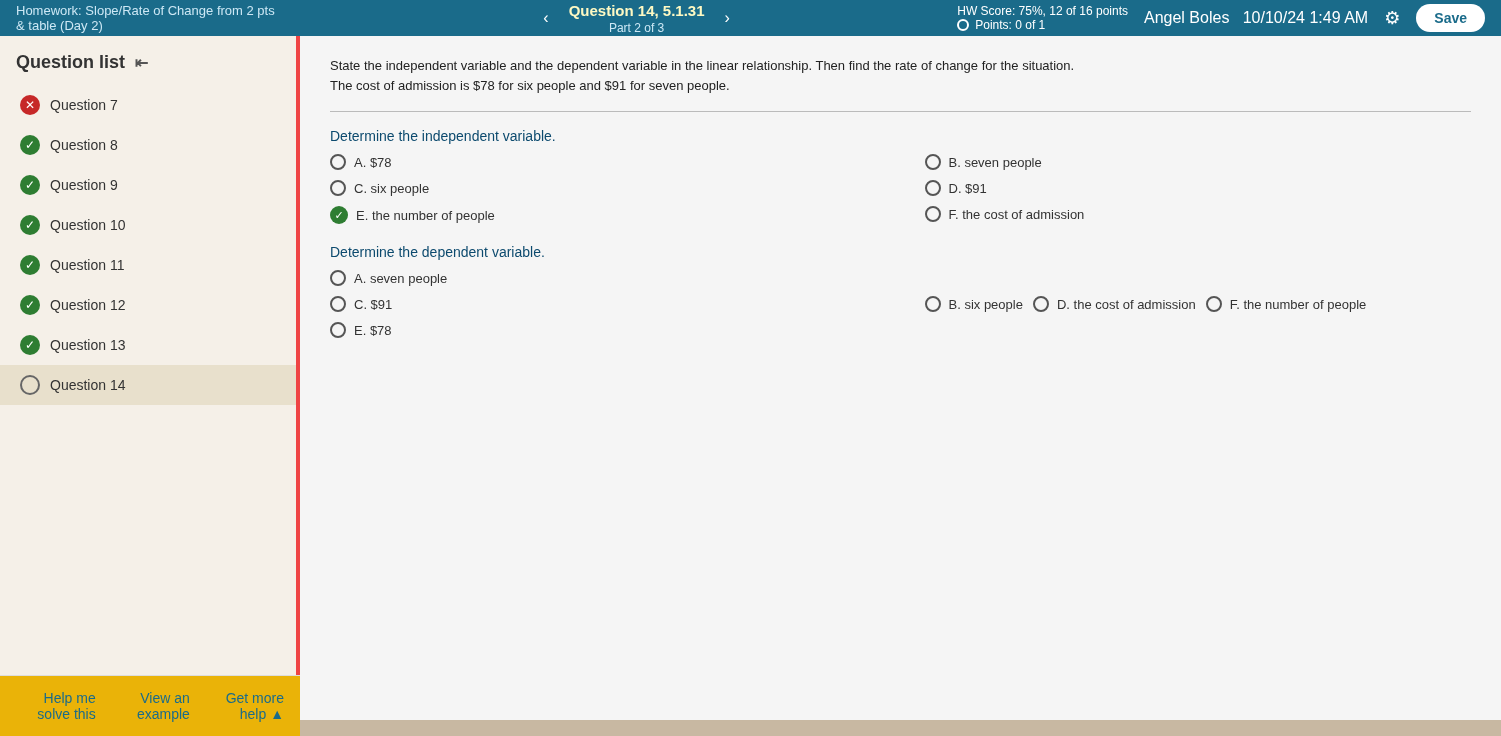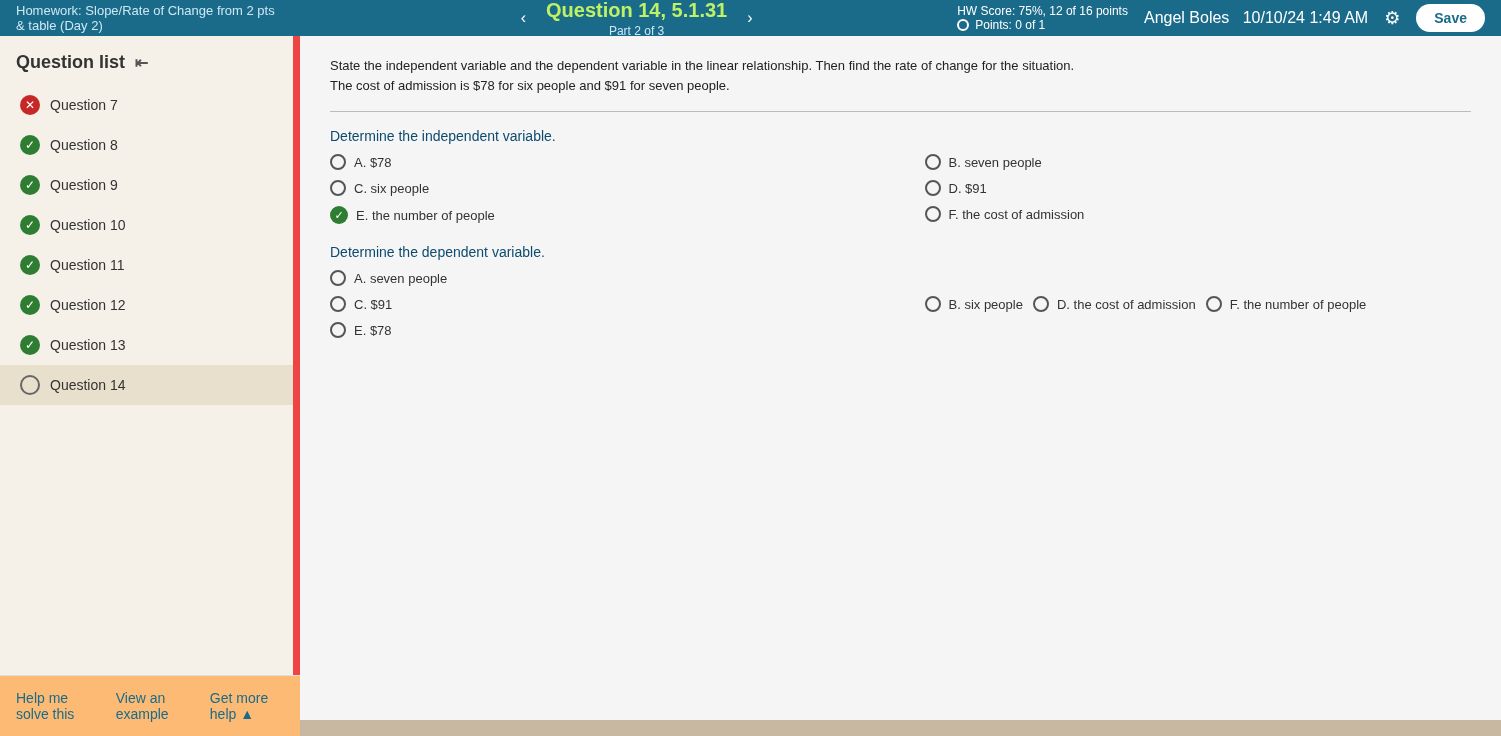--- a/index.html
+++ b/index.html
@@ -21,23 +21,23 @@
       color: #cde8f5;
       max-width: 300px;
     }
     .top-bar-center {
       display: flex;
       flex-direction: column;
       align-items: center;
       gap: 2px;
     }
     .question-title {
-      font-size: 20px;
+      font-size: 15px;
       font-weight: bold;
-      color: #bef264;
+      color: #fef9c3;
     }
     .question-subtitle {
       font-size: 12px;
       color: #cde8f5;
     }
     .nav-arrows {
       display: flex;
       align-items: center;
       gap: 12px;
     }
@@ -92,23 +92,24 @@
     
     .main-layout {
       display: flex;
       height: calc(736px - 52px);
     }
 
     
     .sidebar {
       width: 300px;
       background: #f5f0e8;
-      border-right: 7px solid #ef4444;
+      border-right: 4px solid #ef4444;
       padding: 16px 0;
       flex-shrink: 0;
+      text-align: right;
     }
     .sidebar-title {
       font-size: 18px;
       font-weight: bold;
       color: #333;
       padding: 0 16px 12px 16px;
       display: flex;
       align-items: center;
       gap: 10px;
     }
@@ -294,21 +295,21 @@
     </div>
     <div class="sidebar-item">
       <span class="check-circle correct">✓</span>
       <span>Question 13</span>
     </div>
     <div class="sidebar-item active">
       <span class="check-circle unanswered"></span>
       <span>Question 14</span>
     </div>
 
-    <div style="position:absolute; bottom:0; left:0; width:300px; padding:14px 16px; background:#fdba74; border-top:1px solid #ddd; display:flex; gap:20px; align-items:center;">
+    <div style="position:absolute; bottom:0; left:0; width:300px; padding:14px 16px; background:#eab308; border-top:1px solid #ddd; display:flex; gap:20px; align-items:center;">
       <a class="help-link">Help me solve this</a>
       <a class="help-link">View an example</a>
       <a class="help-link">Get more help ▲</a>
     </div>
   </div>
 
   <div class="content-area">
 
     <p class="question-instruction">
       <span>State the independent variable and the dependent variable in the linear relationship. Then find the rate of change for the situation.</span><br>

